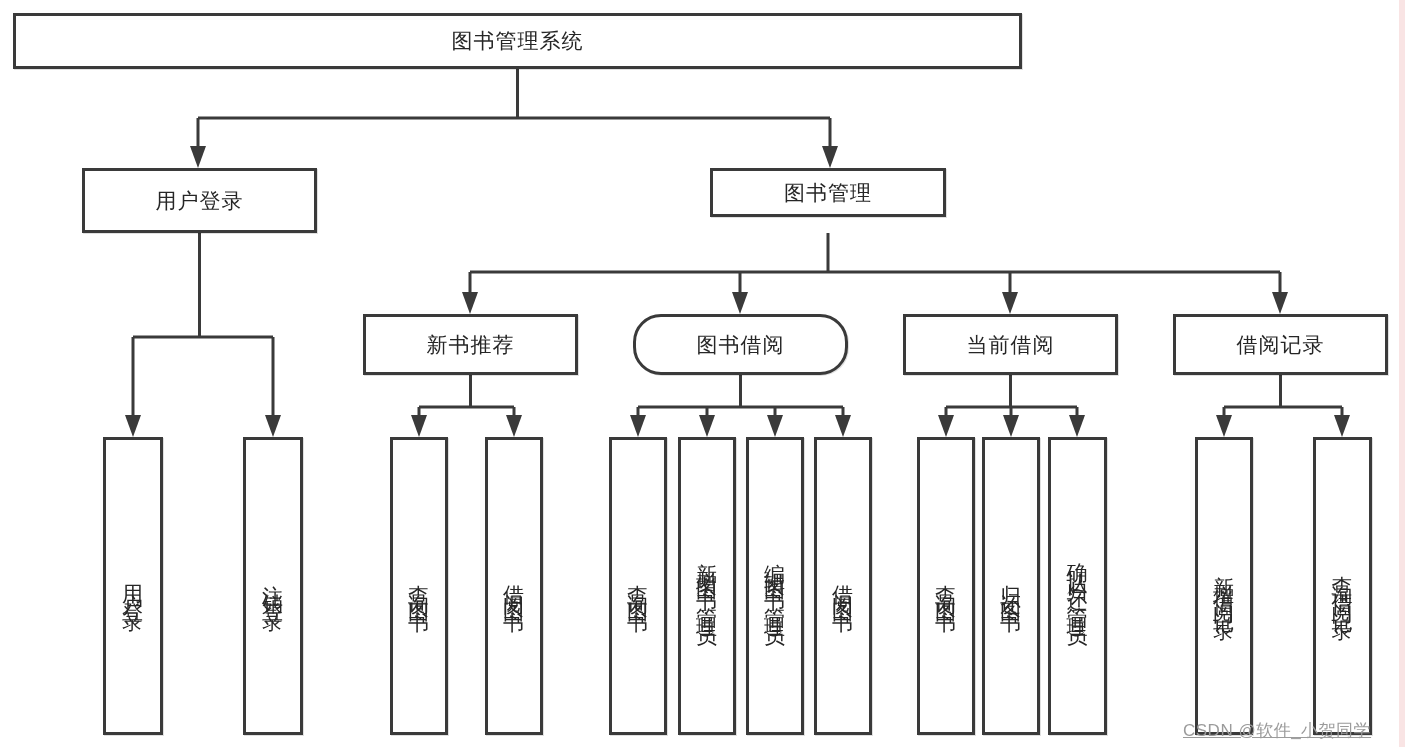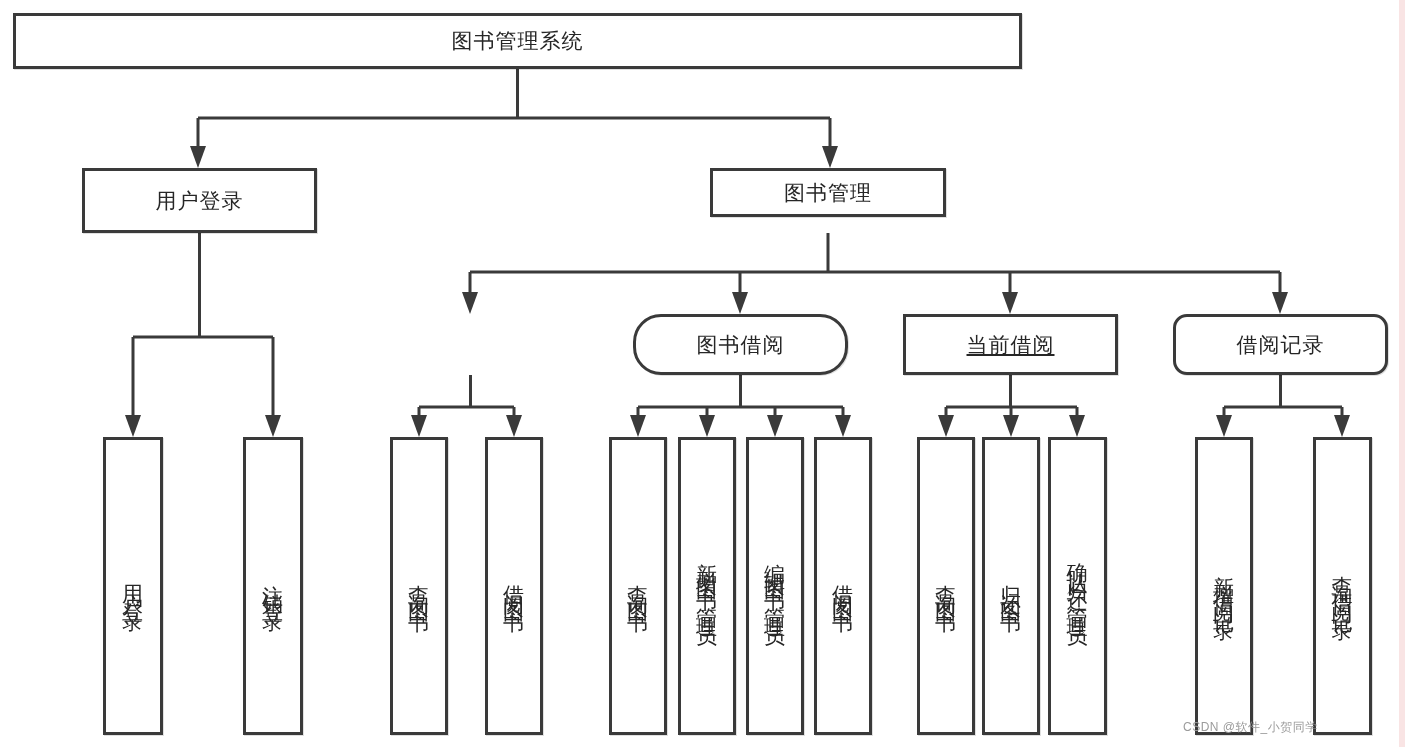--- a/index.html
+++ b/index.html
@@ -21,39 +21,40 @@
     display: flex;
     align-items: center;
     justify-content: center;
     box-shadow: 1px 1px 0 rgba(0,0,0,0.12);
   }
   .hlabel { font-size: 21px; letter-spacing: 1px; white-space: nowrap; }
   .root  { left: 13px;  top: 13px;  width: 1009px; height: 56px; }
   .lvl2a { left: 82px;  top: 168px; width: 235px;  height: 65px; }
   .lvl2b { left: 710px; top: 168px; width: 236px;  height: 49px; }
   .lvl3  { top: 314px; height: 61px; width: 215px; }
-  .l3a { left: 363px; }  .l3b { left: 633px; border-radius: 28px; }  .l3c { left: 903px; text-decoration: underline; }  .l3d { left: 1173px; border-radius: 14px; }
+  .l3a { left: 363px; }  .l3b { left: 633px; border-radius: 28px; }  .l3c { left: 903px; }  .l3d { left: 1173px; }
   .leaf { top: 437px; height: 298px; }
   .vtext {
     writing-mode: vertical-rl;
     text-orientation: mixed;
     font-size: 21px;
     line-height: 1;
     letter-spacing: 9px;
     white-space: nowrap;
   }
   .watermark {
     position: absolute;
     left: 1183px;
     top: 719px;
-    font-size: 12px;
+    font-size: 17px;
     letter-spacing: 0.5px;
     color: #9b9b9b;
     white-space: nowrap;
     z-index: 6;
+    text-decoration: underline;
   }
   .edge-strip {
     position: absolute;
     right: 0; top: 0;
     width: 6px; height: 747px;
     background: #f9e4e4;
   }
   svg path { stroke: #3a3a3a; stroke-width: 3; fill: none; }
   svg polygon { fill: #3a3a3a; stroke: none; }
 </style>
@@ -102,20 +103,23 @@
     <span class="hlabel">图书管理系统</span>
   </div>
 
   <div class="box lvl2a">
     <span class="hlabel">用户登录</span>
   </div>
   <div class="box lvl2b">
     <span class="hlabel">图书管理</span>
   </div>
 
+  <div class="box lvl3 l3a">
+    <span class="hlabel">新书推荐</span>
+  </div>
   <div class="box lvl3 l3b">
     <span class="hlabel">图书借阅</span>
   </div>
   <div class="box lvl3 l3c">
     <span class="hlabel">当前借阅</span>
   </div>
   <div class="box lvl3 l3d">
     <span class="hlabel">借阅记录</span>
   </div>
 

